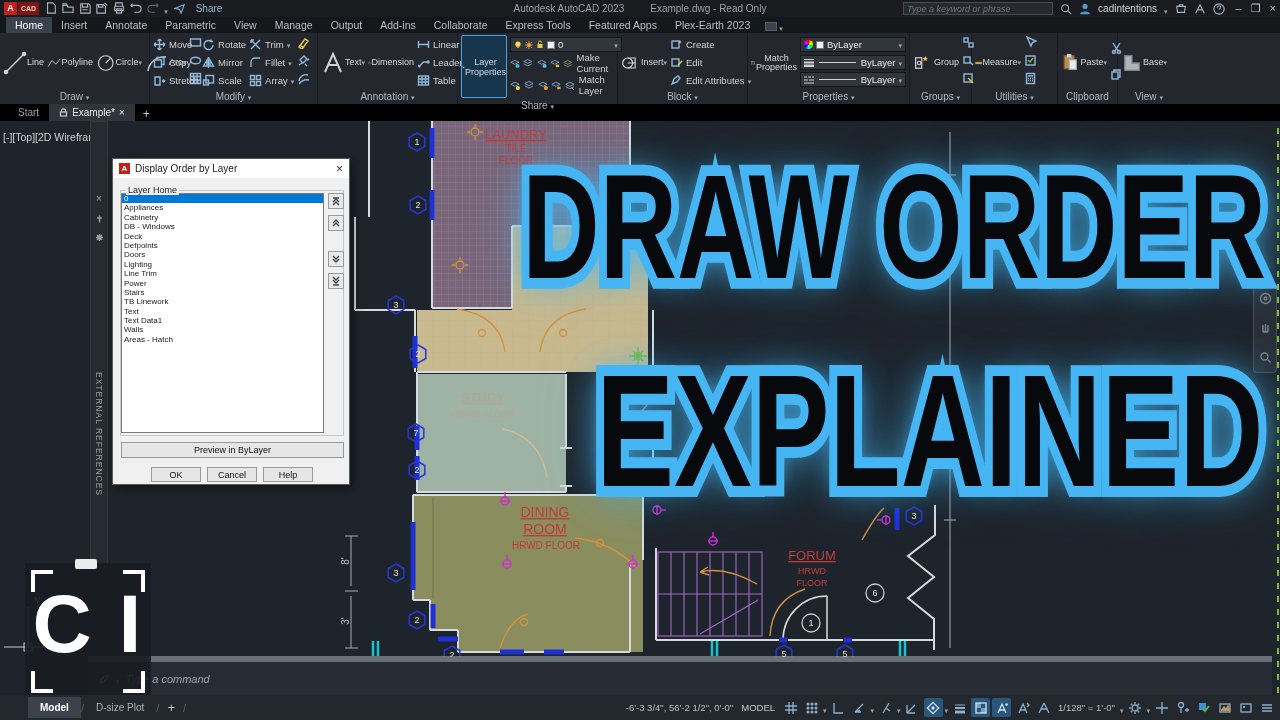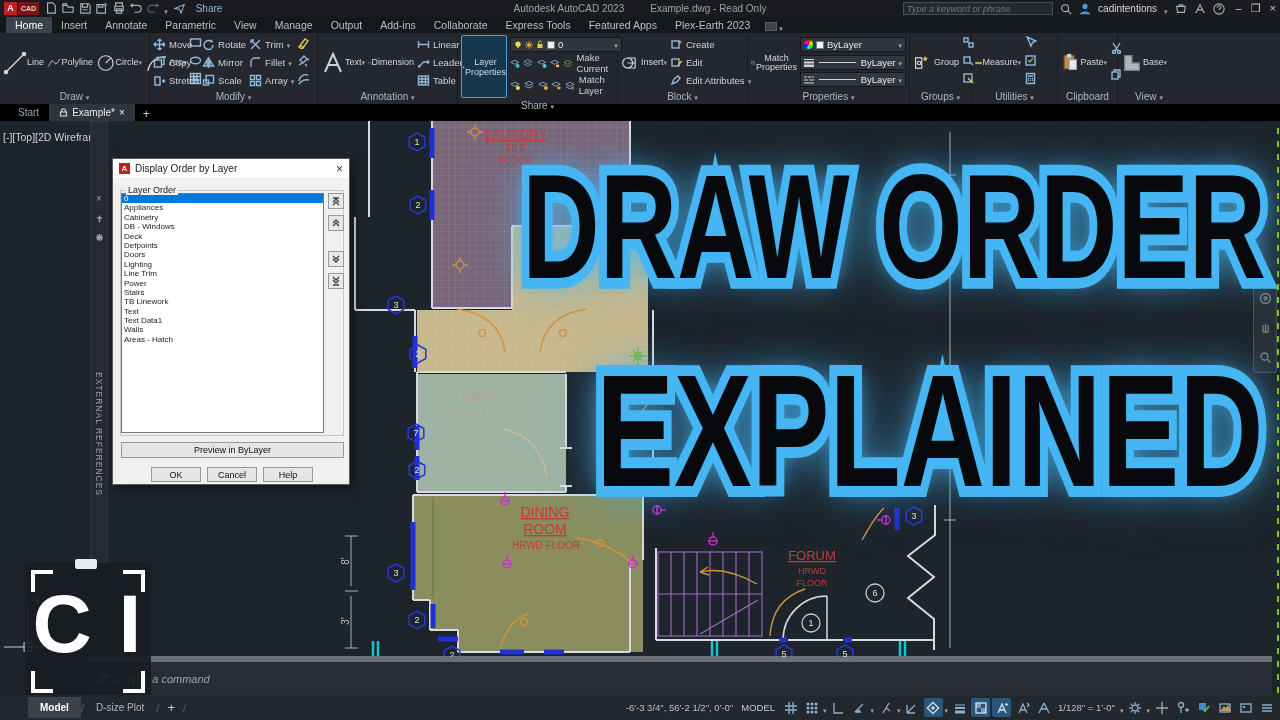--- a/index.html
+++ b/index.html
@@ -395,21 +395,21 @@
   <div class="gdash"></div>
   <div class="gsq" style="left:0;top:711px"></div>
   <div class="gsq" style="left:1272px;top:698px"></div>
 
   <div class="dialog">
     <div class="dlg-title">
       <span class="dlg-a">A</span>
       <span>Display Order by Layer</span>
       <span class="dx xglyph"></span>
     </div>
-    <span class="grouplab">Layer Order</span>
+    <span class="grouplab">Layer Home</span>
     <div class="groupbox"></div>
     <div class="lyrlist">
       <div class="lyrrow sel">0</div>
       <div class="lyrrow">Appliances</div>
       <div class="lyrrow">Cabinetry</div>
       <div class="lyrrow">DB - Windows</div>
       <div class="lyrrow">Deck</div>
       <div class="lyrrow">Defpoints</div>
       <div class="lyrrow">Doors</div>
       <div class="lyrrow">Lighting</div>

